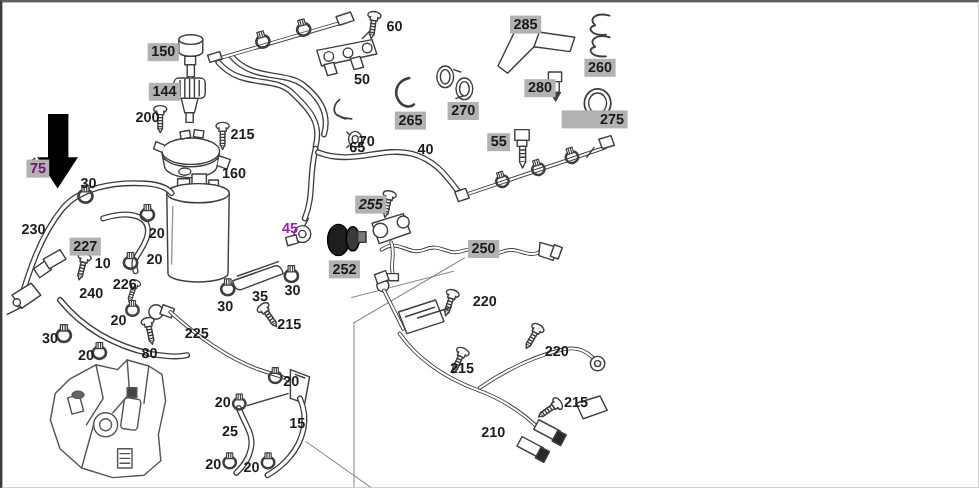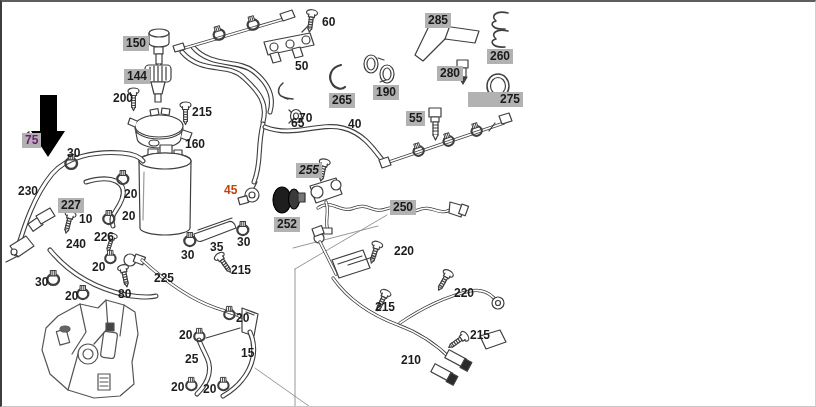--- a/index.html
+++ b/index.html
@@ -307,33 +307,33 @@
       <div class="lbl" style="left: 320px; top: 14px; color: rgb(28, 28, 28);">60</div>
       <div class="lbl" style="left: 293px; top: 58px; color: rgb(28, 28, 28);">50</div>
       <div class="lbl" style="left: 289px; top: 84px; color: rgb(28, 28, 28); margin-top: 31px;">65</div>
       <div class="lbl" style="left: 297px; top: 110px; color: rgb(28, 28, 28);">70</div>
       <div class="lbl" style="left: 346px; top: 116px; color: rgb(28, 28, 28);">40</div>
       <div class="lbl boxed" style="left: 423px; top: 11px; background: rgb(178, 178, 178); color: rgb(26, 26, 26);">285</div>
       <div class="lbl boxed" style="left: 485px; top: 47px; background: rgb(178, 178, 178); color: rgb(26, 26, 26);">260</div>
       <div class="lbl boxed" style="left: 435px; top: 64px; background: rgb(178, 178, 178); color: rgb(26, 26, 26);">280</div>
       <div class="lbl boxed" style="left: 466px; top: 90px; background: rgb(178, 178, 178); color: rgb(26, 26, 26); padding-left: 32px;">275</div>
       <div class="lbl boxed" style="left: 327px; top: 91px; background: rgb(178, 178, 178); color: rgb(26, 26, 26);">265</div>
-      <div class="lbl boxed" style="left: 371px; top: 83px; background: rgb(178, 178, 178); color: rgb(26, 26, 26);">190</div>
+      <div class="lbl boxed" style="left: 371px; top: 83px; background: rgb(178, 178, 178); color: rgb(26, 26, 26);">270</div>
       <div class="lbl boxed" style="left: 404px; top: 109px; background: rgb(178, 178, 178); color: rgb(26, 26, 26);">55</div>
       <div class="lbl boxed" style="left: 20px; top: 131px; background: rgb(178, 178, 178); color: #701a75;">75</div>
       <div class="lbl" style="left: 65px; top: 145px; color: rgb(28, 28, 28);">30</div>
       <div class="lbl" style="left: 16px; top: 183px; color: rgb(28, 28, 28);">230</div>
       <div class="lbl" style="left: 77px; top: 179px; color: rgb(28, 28, 28); margin-top: 32px;">10</div>
       <div class="lbl boxed" style="left: 56px; top: 196px; background: rgb(178, 178, 178); color: rgb(26, 26, 26);">227</div>
       <div class="lbl" style="left: 122px; top: 186px; color: rgb(28, 28, 28);">20</div>
       <div class="lbl" style="left: 120px; top: 208px; color: rgb(28, 28, 28);">20</div>
       <div class="lbl" style="left: 92px; top: 229px; color: rgb(28, 28, 28);">226</div>
       <div class="lbl" style="left: 64px; top: 236px; color: rgb(28, 28, 28);">240</div>
       <div class="lbl" style="left: 90px; top: 259px; color: rgb(28, 28, 28);">20</div>
-      <div class="lbl" style="left: 222px; top: 182px; color: #c2410c; text-align: right;">45</div>
+      <div class="lbl" style="left: 233px; top: 182px; color: #a21caf; text-align: right;">45</div>
       <div class="lbl boxed" style="left: 294px; top: 161px; background: rgb(178, 178, 178); color: rgb(26, 26, 26); font-style: italic;">255</div>
       <div class="lbl boxed" style="left: 272px; top: 215px; background: rgb(178, 178, 178); color: rgb(26, 26, 26);">252</div>
       <div class="lbl boxed" style="left: 388px; top: 188px; background: rgb(178, 178, 178); color: rgb(26, 26, 26); margin-top: 10px;">250</div>
       <div class="lbl" style="left: 208px; top: 239px; color: rgb(28, 28, 28);">35</div>
       <div class="lbl" style="left: 235px; top: 234px; color: rgb(28, 28, 28);">30</div>
       <div class="lbl" style="left: 179px; top: 247px; color: rgb(28, 28, 28);">30</div>
       <div class="lbl" style="left: 229px; top: 262px; color: rgb(28, 28, 28);">215</div>
       <div class="lbl" style="left: 33px; top: 274px; color: rgb(28, 28, 28);">30</div>
       <div class="lbl" style="left: 63px; top: 288px; color: rgb(28, 28, 28);">20</div>
       <div class="lbl" style="left: 116px; top: 286px; color: rgb(28, 28, 28);">80</div>

